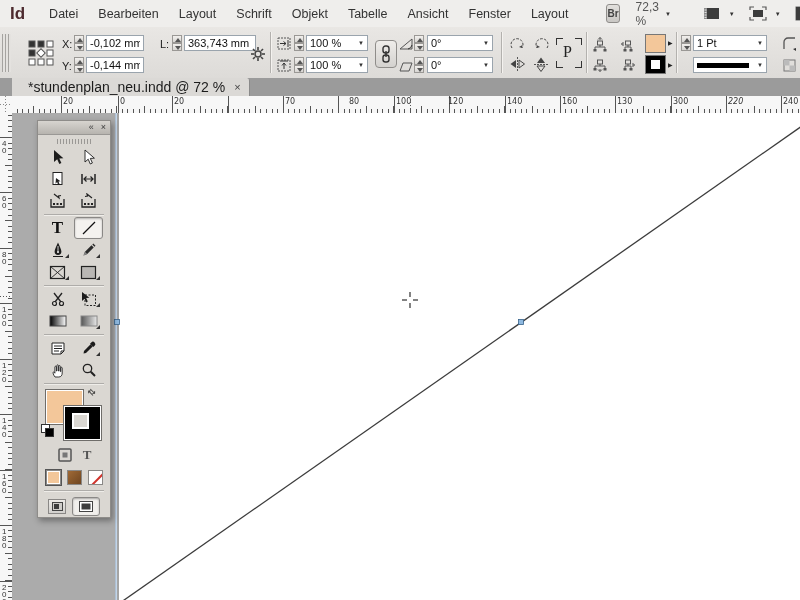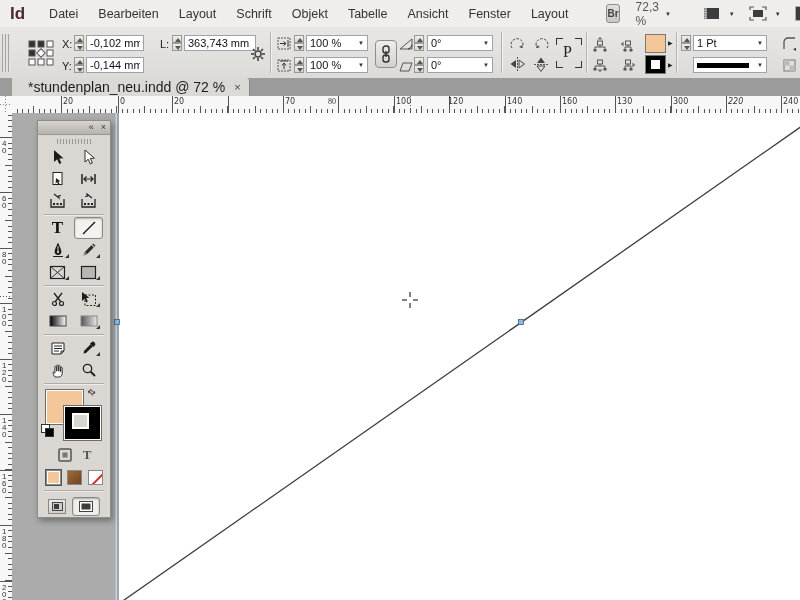--- a/index.html
+++ b/index.html
@@ -528,21 +528,21 @@
     <div class="rlabel" style="left: 51px; top: 1px;">20</div>
     <div class="tick" style="left: 106px; top: 0px; width: 1px; height: 17px;"></div>
     <div class="rlabel" style="left: 108px; top: 1px;">0</div>
     <div class="tick" style="left: 160px; top: 0px; width: 1px; height: 17px;"></div>
     <div class="rlabel" style="left: 162px; top: 1px;">20</div>
     <div class="tick" style="left: 216px; top: 0px; width: 1px; height: 17px;"></div>
     <div class="rlabel" style="left: 218px; top: 17px;">40</div>
     <div class="tick" style="left: 271px; top: 0px; width: 1px; height: 17px;"></div>
     <div class="rlabel" style="left: 273px; top: 1px;">70</div>
     <div class="tick" style="left: 326px; top: 0px; width: 1px; height: 17px;"></div>
-    <div class="rlabel" style="left: 316px; top: 1px; font-family: Liberation Serif, serif;">80</div>
+    <div class="rlabel" style="left: 337px; top: 1px;">80</div>
     <div class="tick" style="left: 382px; top: 0px; width: 1px; height: 17px;"></div>
     <div class="rlabel" style="left: 384px; top: 1px;">100</div>
     <div class="tick" style="left: 437px; top: 0px; width: 1px; height: 17px;"></div>
     <div class="rlabel" style="left: 436px; top: 1px;">120</div>
     <div class="tick" style="left: 493px; top: 0px; width: 1px; height: 17px;"></div>
     <div class="rlabel" style="left: 495px; top: 1px;">140</div>
     <div class="tick" style="left: 548px; top: 0px; width: 1px; height: 17px;"></div>
     <div class="rlabel" style="left: 550px; top: 1px;">160</div>
     <div class="tick" style="left: 603px; top: 0px; width: 1px; height: 17px;"></div>
     <div class="rlabel" style="left: 605px; top: 1px;">130</div>

